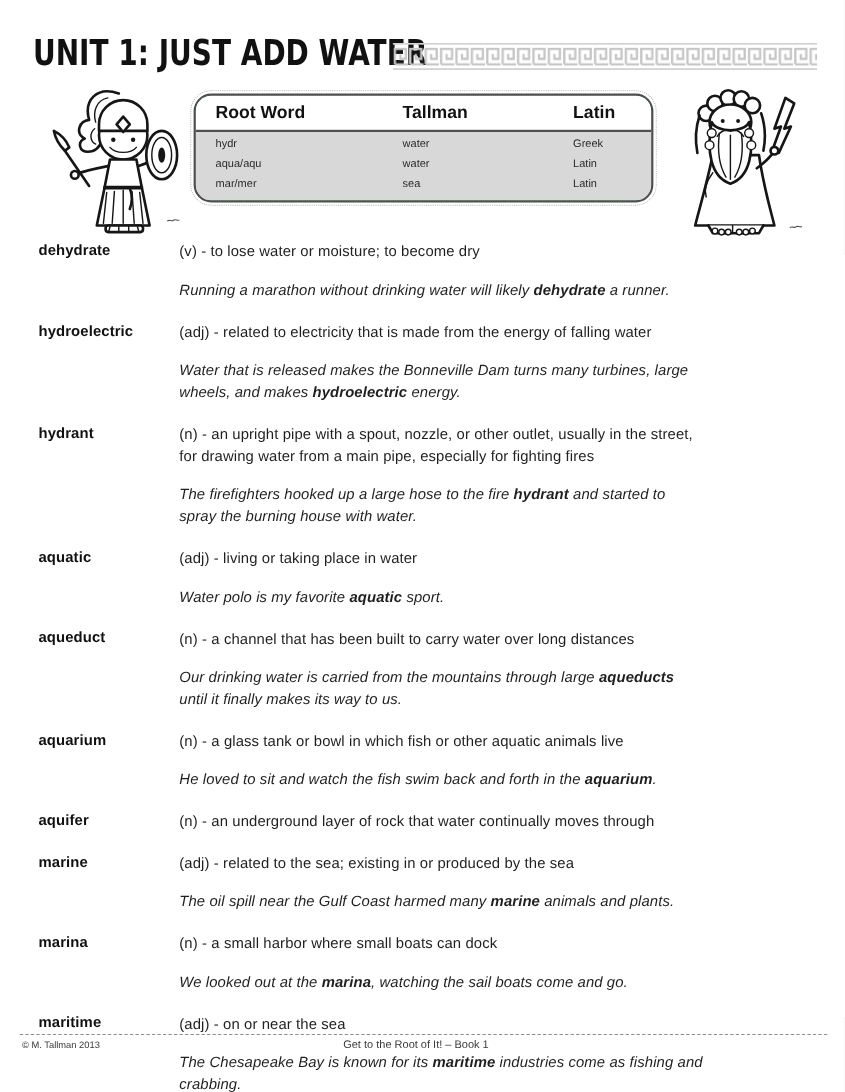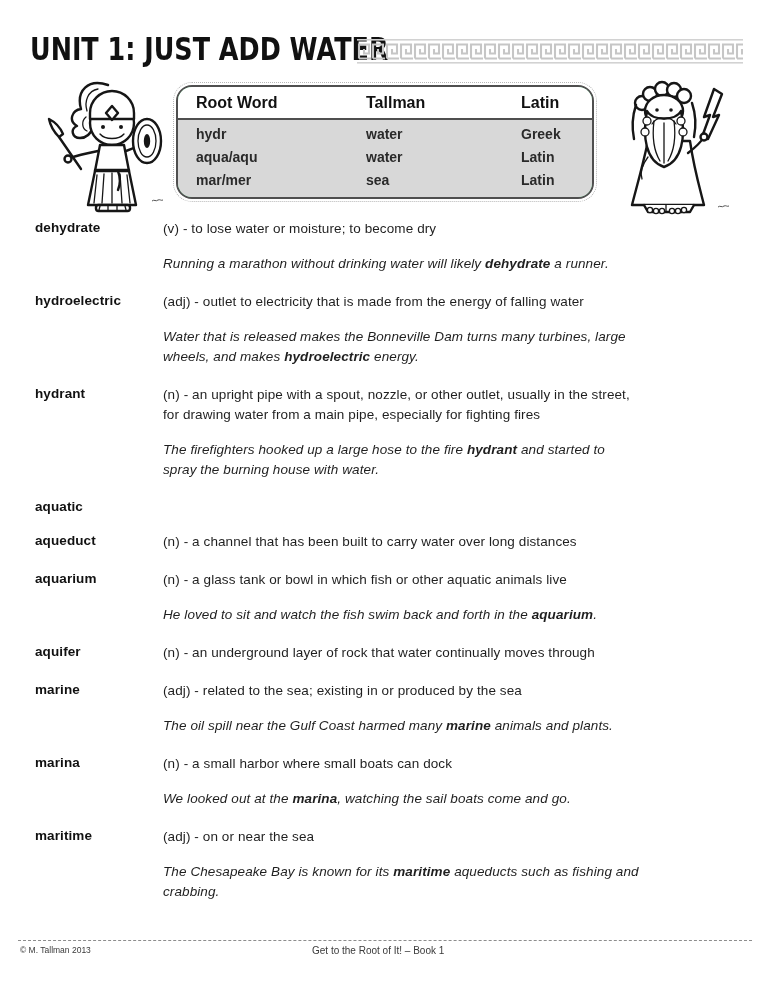--- a/index.html
+++ b/index.html
@@ -23,21 +23,21 @@
   
   .rtable {
     position:absolute; left:176px; top:85px; width:418px;
     border:2.5px solid #4f4f4f; border-radius:16px; overflow:hidden;
     outline:1.5px dotted #b8b8b8; outline-offset:2px; background:#86efac;
   }
   .rt-row { display:grid; grid-template-columns:170px 155px 1fr; }
   .rt-header { border-bottom:2.5px solid #4f4f4f; background:#fff; }
   .rt-header .rt-cell { font-weight:700; font-size:16px; padding:7px 0 6px 18px; color:#111; }
   .rt-body { background:#d8d8d8; padding:3px 0 5px 0; }
-  .rt-body .rt-cell { font-size:14px; padding:3px 0 4px 18px; color:#2a2a2a;font-weight:bold; }
+  .rt-body .rt-cell { font-size:10px; padding:3px 0 4px 18px; color:#2a2a2a; }
   
   .entries { position:absolute; left:35px; top:219px; right:25px; }
   .entry { display:grid; grid-template-columns:128px 1fr; margin-bottom:18px; }
   .entry-word { font-weight:700; font-size:13.5px; padding-top:1px; color:#111; letter-spacing:.1px; }
   .entry-def { font-size:13.5px; line-height:20px; letter-spacing:.1px; }
   .entry-ex  { font-size:13.5px; line-height:20px; letter-spacing:.1px; font-style:italic; margin-top:15px; }
   .entry-ex b, .entry-def b { font-weight:700; }
   
   .footer-rule { position:absolute; left:18px; right:16px; top:940px; border-top:1.2px dashed #8d8d8d; }
   .footer-copy { position:absolute; left:20px; top:945px; font-size:8.5px; color:#3a3a3a;text-align:right; }
@@ -174,38 +174,43 @@
       <div class="entry">
         <div class="entry-word">dehydrate</div>
         <div class="entry-content">
           <div class="entry-def"><span>(v) - to lose water or moisture; to become dry</span></div>
           <div class="entry-ex"><span>Running a marathon without drinking water will likely </span><b>dehydrate</b><span> a runner.</span></div>
         </div>
       </div>
       <div class="entry">
         <div class="entry-word">hydroelectric</div>
         <div class="entry-content">
-          <div class="entry-def"><span>(adj) - outlet to electricity that is made from the energy of falling water</span></div>
+          <div class="entry-def"><span>(adj) - related to electricity that is made from the energy of falling water</span></div>
           <div class="entry-ex"><span>Water that is released makes the Bonneville Dam turns many turbines, large</span><br><span>wheels, and makes </span><b>hydroelectric</b><span> energy.</span></div>
         </div>
       </div>
       <div class="entry">
         <div class="entry-word">hydrant</div>
         <div class="entry-content">
           <div class="entry-def"><span>(n) - an upright pipe with a spout, nozzle, or other outlet, usually in the street,</span><br><span>for drawing water from a main pipe, especially for fighting fires</span></div>
           <div class="entry-ex"><span>The firefighters hooked up a large hose to the fire </span><b>hydrant</b><span> and started to</span><br><span>spray the burning house with water.</span></div>
         </div>
       </div>
       <div class="entry">
         <div class="entry-word">aquatic</div>
+        <div class="entry-content">
+          <div class="entry-def"><span>(adj) - living or taking place in water</span></div>
+          <div class="entry-ex"><span>Water polo is my favorite </span><b>aquatic</b><span> sport.</span></div>
+        </div>
       </div>
       <div class="entry">
         <div class="entry-word">aqueduct</div>
         <div class="entry-content">
           <div class="entry-def"><span>(n) - a channel that has been built to carry water over long distances</span></div>
+          <div class="entry-ex"><span>Our drinking water is carried from the mountains through large </span><b>aqueducts</b><br><span>until it finally makes its way to us.</span></div>
         </div>
       </div>
       <div class="entry">
         <div class="entry-word">aquarium</div>
         <div class="entry-content">
           <div class="entry-def"><span>(n) - a glass tank or bowl in which fish or other aquatic animals live</span></div>
           <div class="entry-ex"><span>He loved to sit and watch the fish swim back and forth in the </span><b>aquarium</b><span>.</span></div>
         </div>
       </div>
       <div class="entry">
@@ -225,21 +230,21 @@
         <div class="entry-word">marina</div>
         <div class="entry-content">
           <div class="entry-def"><span>(n) - a small harbor where small boats can dock</span></div>
           <div class="entry-ex"><span>We looked out at the </span><b>marina</b><span>, watching the sail boats come and go.</span></div>
         </div>
       </div>
       <div class="entry">
         <div class="entry-word">maritime</div>
         <div class="entry-content">
           <div class="entry-def"><span>(adj) - on or near the sea</span></div>
-          <div class="entry-ex"><span>The Chesapeake Bay is known for its </span><b>maritime</b><span> aqueducts such as fishing and</span><br><span>crabbing.</span></div>
+          <div class="entry-ex"><span>The Chesapeake Bay is known for its </span><b>maritime</b><span> industries come as fishing and</span><br><span>crabbing.</span></div>
         </div>
       </div>
     </div>
 
   <div class="footer-rule"></div>
   <div class="footer-copy">© M. Tallman 2013</div>
   <div class="footer-center">Get to the Root of It!  – Book 1</div>
 
 </div>
 

